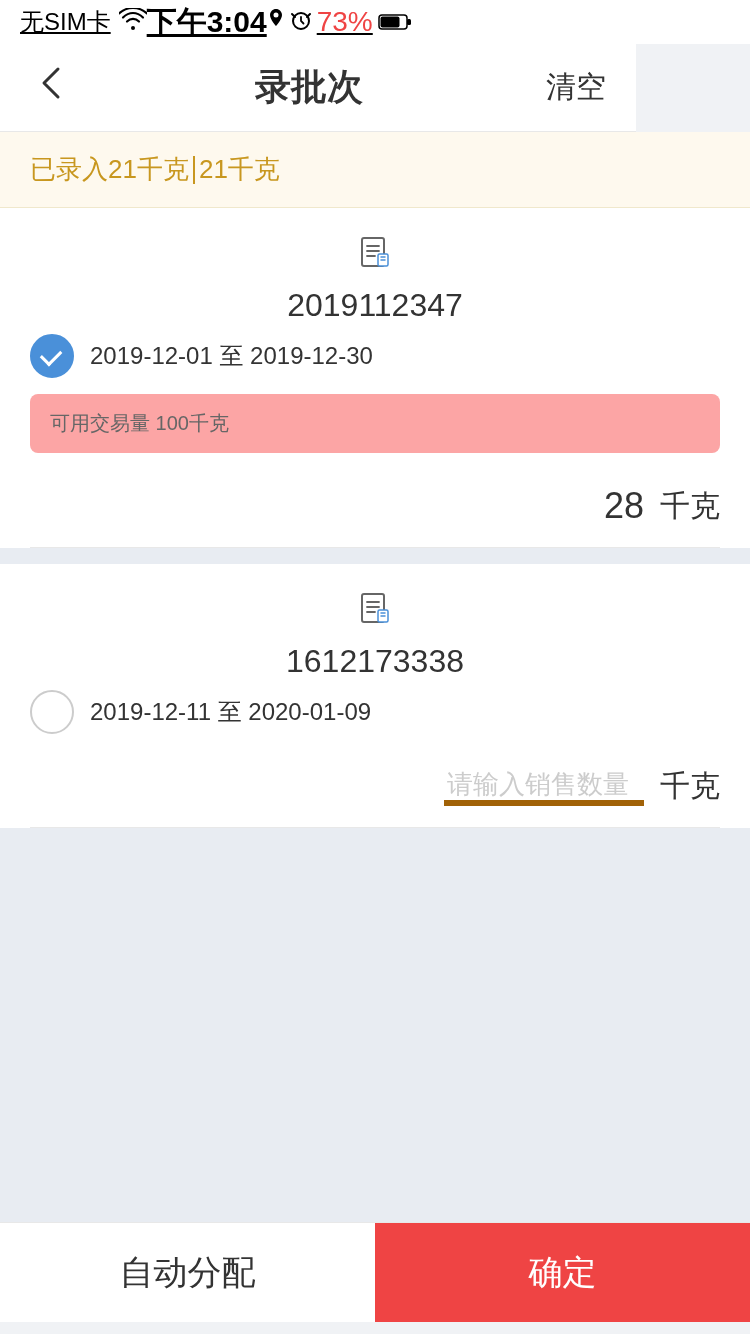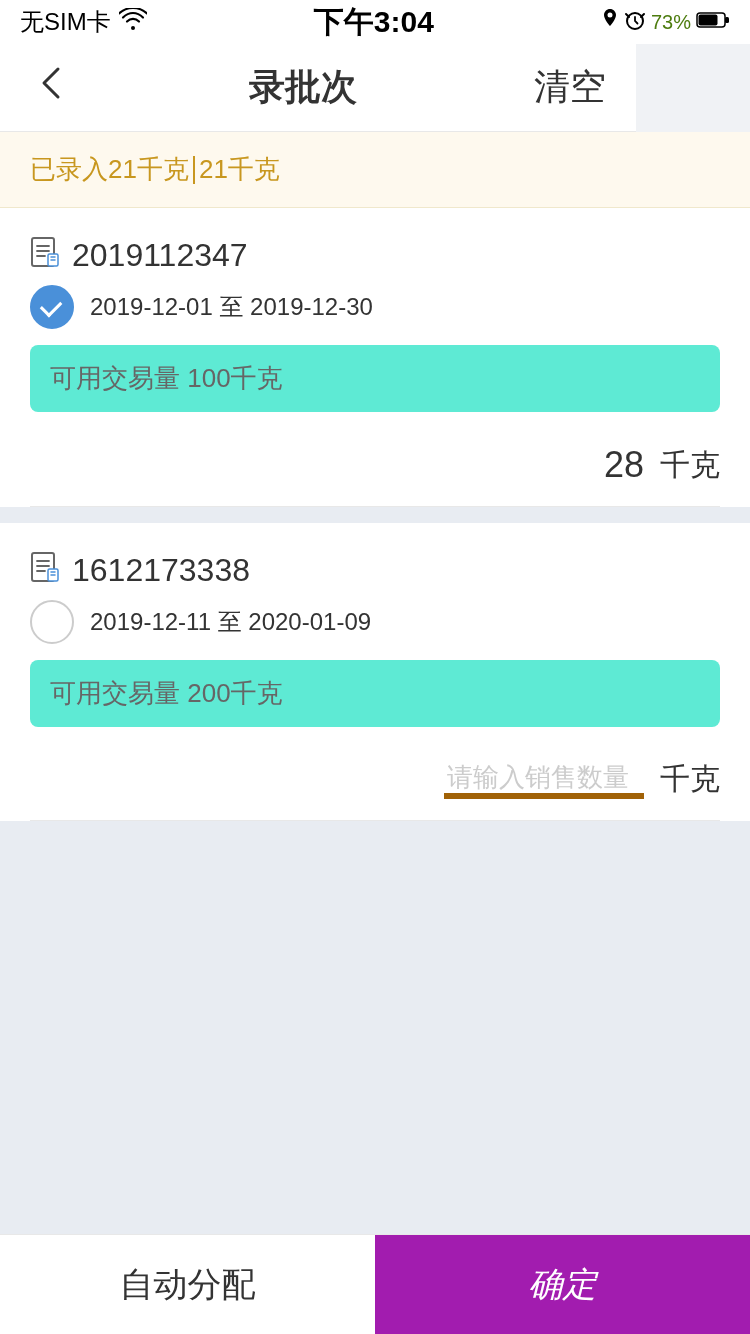--- a/index.html
+++ b/index.html
@@ -12,42 +12,43 @@
       overflow-x: hidden;
     }
 
     
     .status-bar {
       width: 750px;
       height: 44px;
       background: #fff;
       display: flex;
       align-items: center;
-      justify-content: space-between;
+      justify-content: flex-start;
       padding: 0 20px;
       font-size: 26px;
+      text-decoration: underline;
     }
     .status-left {
       display: flex;
       align-items: center;
       gap: 8px;
       font-size: 24px;
       color: #000;
     }
     .status-center {
       font-size: 30px;
       font-weight: 600;
       color: #000;
     }
     .status-right {
       display: flex;
       align-items: center;
       gap: 5px;
-      font-size: 20px;
-      color: #4d7c0f;
+      font-size: 28px;
+      color: #ef4444;
     }
 
     
     .nav-bar {
       width: 636px;
       height: 88px;
       background: #fff;
       display: flex;
       align-items: center;
       justify-content: space-between;
@@ -59,21 +60,21 @@
       color: #333;
       cursor: pointer;
       padding: 10px;
     }
     .nav-title {
       font-size: 36px;
       font-weight: 600;
       color: #333;
     }
     .nav-action {
-      font-size: 36px;
+      font-size: 30px;
       color: #333;
       cursor: pointer;
     }
 
     
     .info-banner {
       width: 750px;
       background: #fef9ee;
       padding: 20px 30px;
       display: flex;
@@ -98,20 +99,21 @@
     
     .batch-card {
       background: #fff;
       margin-bottom: 0;
     }
     .batch-header {
       display: flex;
       align-items: center;
       padding: 28px 30px 10px 30px;
       gap: 12px;
+      flex-direction: column;
     }
     .batch-icon {
       font-size: 30px;
       color: #555;
     }
     .batch-id {
       font-size: 32px;
       color: #333;
       font-weight: 500;
     }
@@ -144,24 +146,24 @@
       border-bottom: 3px solid #fff;
       transform: rotate(-45deg) translateY(-2px);
       display: block;
     }
     .date-range {
       font-size: 24px;
       color: #333;
     }
     .availability-box {
       margin: 0 30px 16px 30px;
-      background: #5eead4;
+      background: #fca5a5;
       border-radius: 8px;
       padding: 16px 20px;
-      font-size: 26px;
+      font-size: 20px;
       color: #666;
     }
 
     
     .quantity-row {
       display: flex;
       align-items: center;
       justify-content: flex-end;
       padding: 16px 30px 20px 30px;
       gap: 16px;
@@ -206,49 +208,48 @@
     
     .bottom-space {
       background: #e8ecf2;
       flex: 1;
       min-height: 440px;
     }
 
     
     .bottom-bar {
       position: fixed;
-      bottom: 0;
+      bottom: 12px;
       left: 0;
       width: 750px;
       height: 100px;
       display: flex;
       border-top: 1px solid #e8e8e8;
     }
     .btn-auto {
       flex: 1;
       background: #fff;
       border: none;
       font-size: 34px;
       color: #333;
       cursor: pointer;
       display: flex;
       align-items: center;
       justify-content: center;
     }
     .btn-confirm {
       flex: 1;
-      background: #a21caf;
+      background: #ef4444;
       border: none;
       font-size: 34px;
       color: #fff;
       cursor: pointer;
       display: flex;
       align-items: center;
       justify-content: center;
-      font-style: italic;
     }
 
     .content-wrapper {
       padding-bottom: 100px;
     }
   </style>
 </head>
 <body>
 
 <div class="content-wrapper">
@@ -341,21 +342,20 @@
           <rect x="18" y="18" width="10" height="12" rx="1.5" fill="#fff" stroke="#4a90d9" stroke-width="1.5"></rect>
           <path d="M21 24h4M21 21h4" stroke="#4a90d9" stroke-width="1.5" stroke-linecap="round"></path>
         </svg>
       </span>
       <span class="batch-id">1612173338</span>
     </div>
     <div class="batch-row">
       <div class="radio-btn"></div>
       <span class="date-range">2019-12-11 至 2020-01-09</span>
     </div>
-    <div class="availability-box">可用交易量 200千克</div>
     <div class="quantity-row">
       <input class="quantity-input" type="number" placeholder="请输入销售数量" style="">
       <span class="quantity-unit">千克</span>
     </div>
     <div class="separator-line"></div>
   </div>
 
   <div class="bottom-space"></div>
 </div>
 

